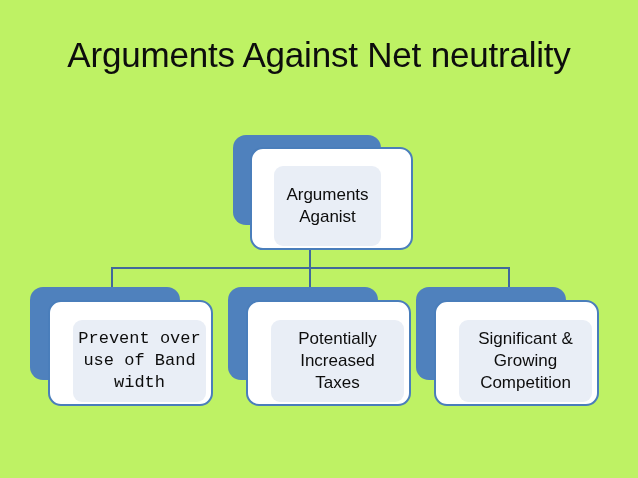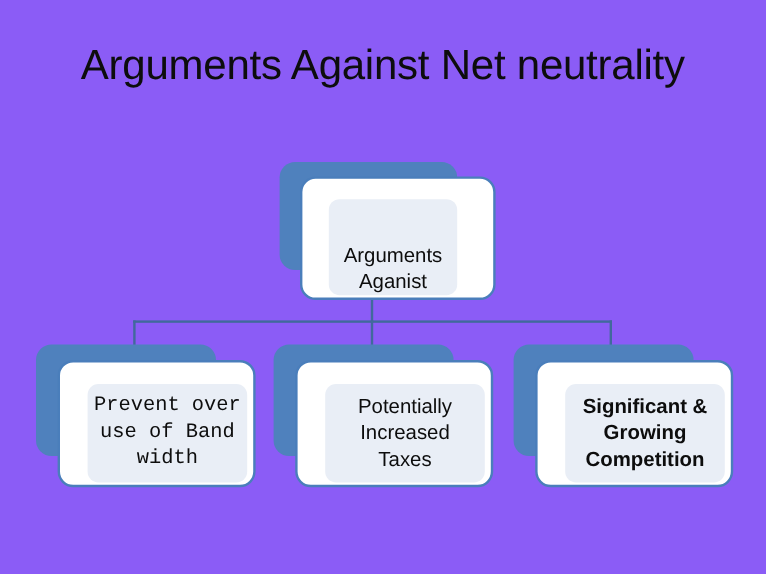--- a/index.html
+++ b/index.html
@@ -7,21 +7,21 @@
     padding: 0;
     background: #ffffff;
   }
   body {
     font-family: "Liberation Sans", "DejaVu Sans", sans-serif;
   }
   #slide {
     position: relative;
     width: 638px;
     height: 478px;
-    background: #8b5cf6;
+    background: #bef264;
     overflow: hidden;
   }
 
   
   #slide-title {
     position: absolute;
     left: 40px;
     top: 32px;
     width: 558px;
     text-align: center;
@@ -75,31 +75,31 @@
     font-size: 17px;
     line-height: 22px;
     white-space: pre-line;
     padding: 0 4px;
   }
 
   
   #node-root { left: 233px; top: 135px; width: 180px; height: 115px; }
   #node-root .node-shadow { width: 148px; height: 90px; }
   #node-root .node-card   { left: 17px; top: 12px; width: 163px; height: 103px; }
-  #node-root .node-inner  { left: 22px; top: 17px; width: 107px; height: 80px; align-items: flex-end; }
+  #node-root .node-inner  { left: 22px; top: 17px; width: 107px; height: 80px; }
 
   
   .node-child { top: 287px; width: 183px; height: 119px; }
   .node-child .node-shadow { width: 150px; height: 93px; }
   .node-child .node-card   { left: 18px; top: 13px; width: 165px; height: 106px; }
   .node-child .node-inner  { left: 23px; top: 18px; width: 133px; height: 82px; }
 
   #node-child-0 { left: 30px; font-family: Liberation Mono, monospace; }
   #node-child-1 { left: 228px; }
-  #node-child-2 { left: 428px; font-weight: bold; }
+  #node-child-2 { left: 416px; }
 </style>
 </head>
 <body>
 
 <div id="slide">
 
   <div id="slide-title">Arguments Against Net neutrality</div>
 
   <div class="conn conn-v" style="left:309px; top:245px; width:2px; height:24px;"></div>
 

